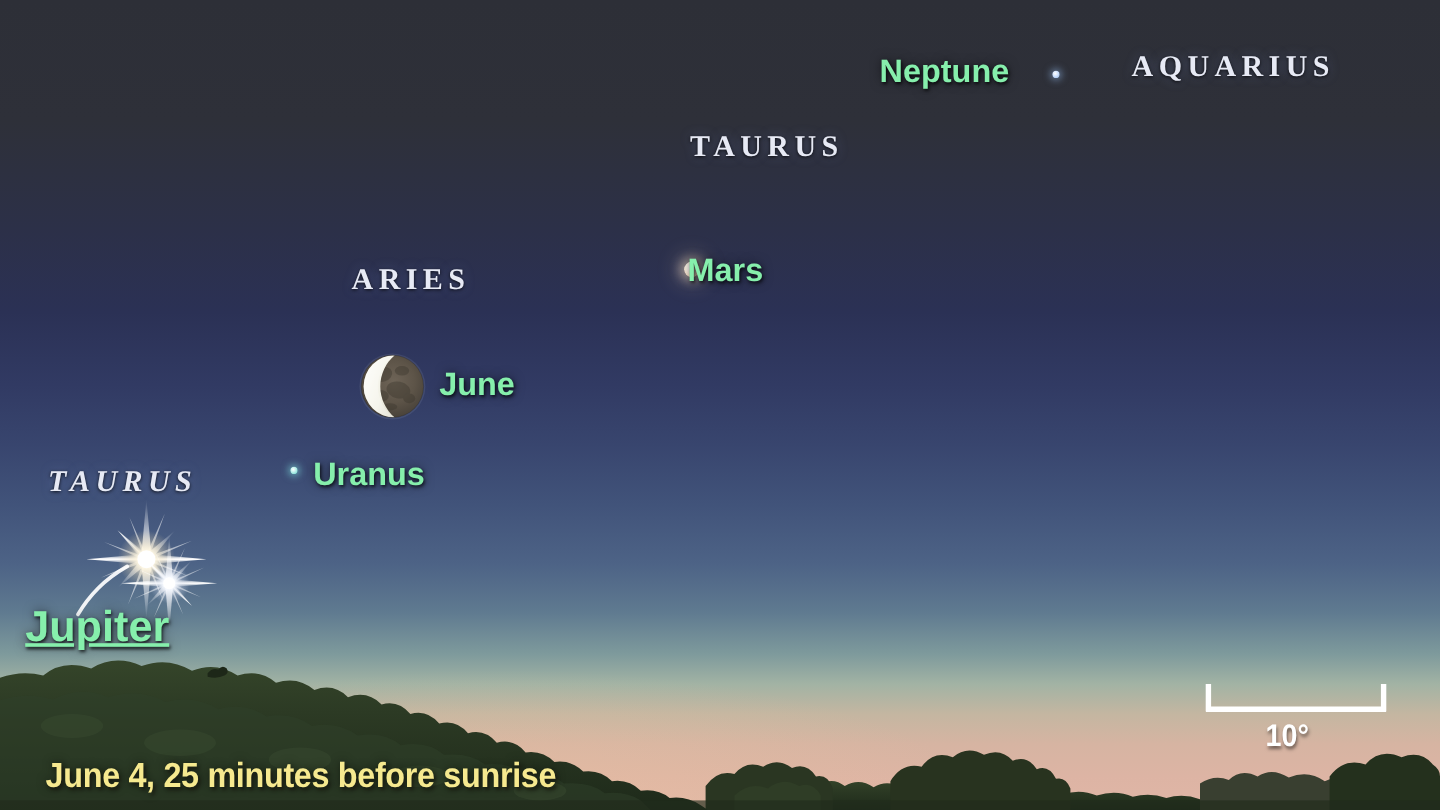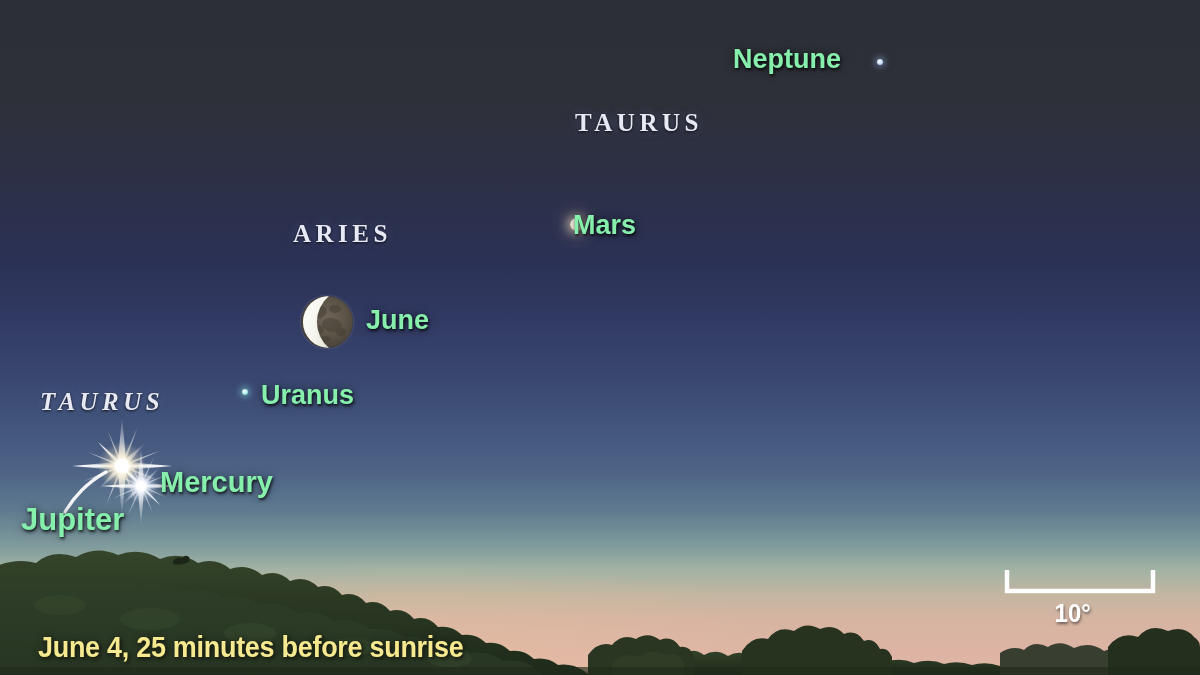--- a/index.html
+++ b/index.html
@@ -201,20 +201,21 @@
         <ellipse cx="150" cy="84" rx="30" ry="11"></ellipse>
         <ellipse cx="250" cy="98" rx="26" ry="10"></ellipse>
         <ellipse cx="350" cy="112" rx="24" ry="9"></ellipse>
         <ellipse cx="450" cy="124" rx="22" ry="8"></ellipse>
       </g>
 
       <rect x="0" y="132" width="1200" height="8" fill="#212b1b" opacity="0.65"></rect>
     </svg>
   </div>
 
+  <div class="sky-label label-constellation" style="left:943px; top:43px;">AQUARIUS</div>
 
   <div class="sky-label label-constellation" style="left:575px; top:110px;">TAURUS</div>
 
   <div class="sky-label label-constellation" style="left:293px; top:221px;">ARIES</div>
 
   <div class="sky-label label-constellation" style="left:40px; top:389px;font-style:italic;">TAURUS</div>
 
   <div class="obj-dot dot-neptune" style="left:877px; top:59px;"></div>
   <div class="sky-label label-planet" style="left:733px; top:46px;">Neptune</div>
 
@@ -345,23 +346,22 @@
       </g>
     </svg>
   </div>
 
   <div class="leader-line" style="left:60px; top:460px;">
     <svg width="70" height="60" viewBox="0 0 70 60" xmlns="http://www.w3.org/2000/svg">
       <path d="M5,52 Q12,40 22,30 Q32,20 46,12" fill="none" stroke="#ffffff" stroke-width="3.2" stroke-linecap="round" opacity="0.92"></path>
     </svg>
   </div>
 
-  <div class="sky-label label-planet" style="left:160px; top:468px; font-size:29px;">Mercury</div>
-
-  <div class="sky-label label-planet" style="left:21px; top:504px; font-size:31px;">Jupiter</div>
+
+  <div class="sky-label label-planet" style="left:21px; top:504px; font-size:36px;text-decoration:underline;">Jupiter</div>
 
   <div class="scale-bar" style="left:1000px; top:566px;">
     <svg width="160" height="36" viewBox="0 0 160 36" xmlns="http://www.w3.org/2000/svg">
       <g stroke="#ffffff" stroke-width="4.5" fill="none" stroke-linecap="butt">
         <line x1="7" y1="4" x2="7" y2="27"></line>
         <line x1="153" y1="4" x2="153" y2="27"></line>
         <line x1="5" y1="25" x2="155" y2="25"></line>
       </g>
     </svg>
   </div>

